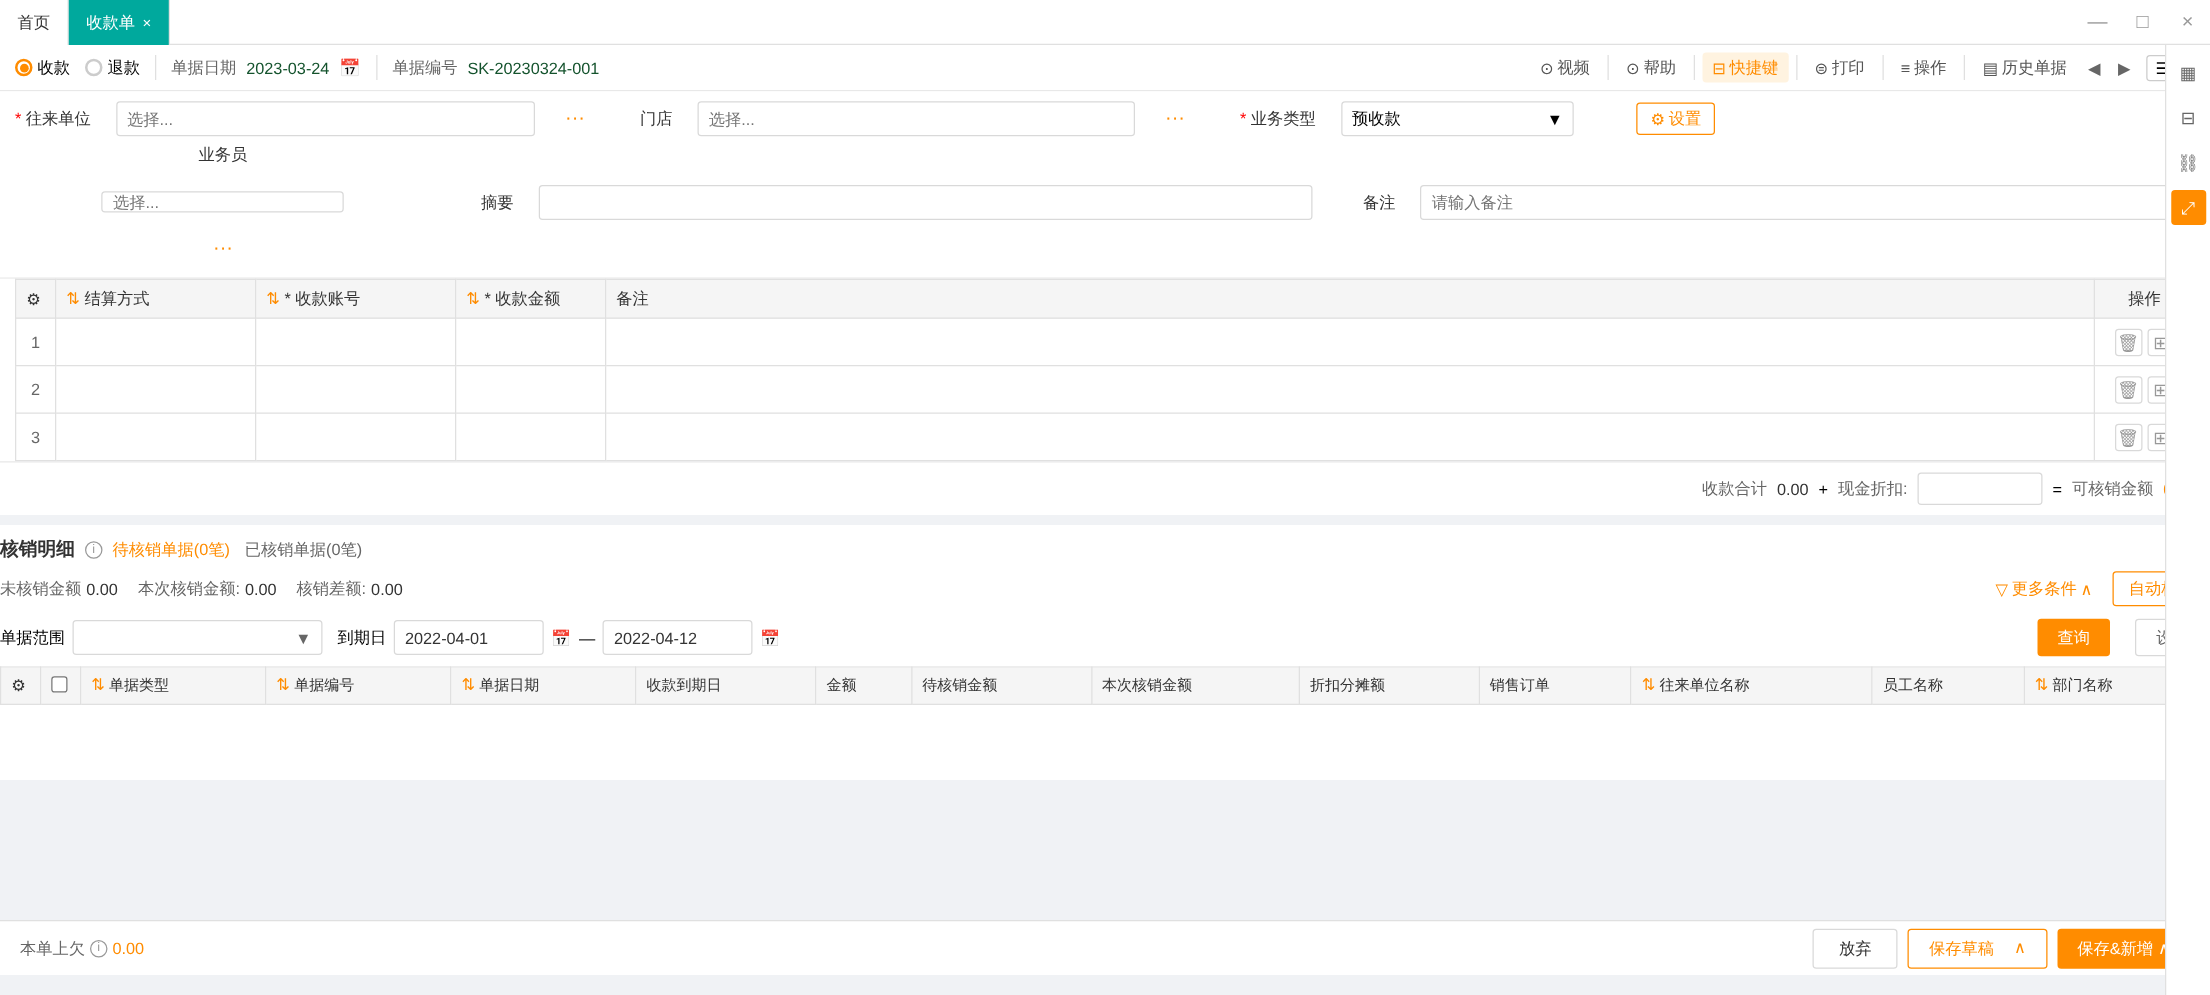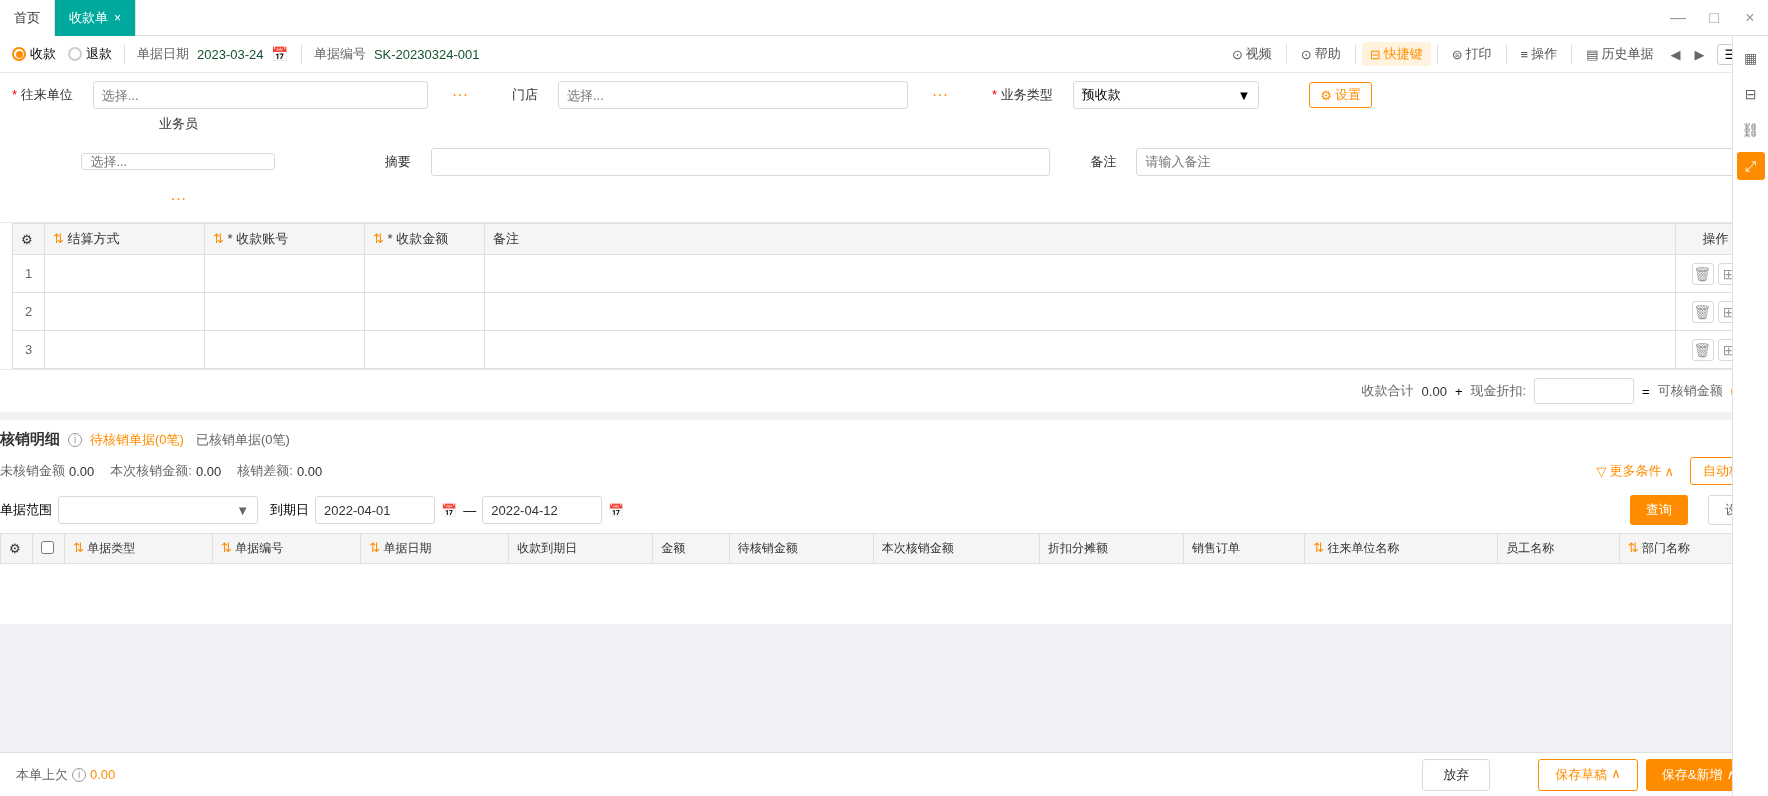--- a/index.html
+++ b/index.html
@@ -134,31 +134,31 @@
 
     
     .bottom-table { width: 100%; border-collapse: collapse; }
     .bottom-table th {
       background: #f5f5f5; border: 1px solid #e0e0e0; padding: 6px 8px;
       text-align: left; font-weight: normal; color: #333; white-space: nowrap; font-size: 12px;
     }
 
     
     .bottom-bar {
-      position: fixed; bottom: 0; left: 0; right: 0; height: 44px;
+      position: fixed; bottom: 16px; left: 0; right: 0; height: 44px;
       background: #fff; border-top: 1px solid #e0e0e0;
       display: flex; align-items: center; padding: 0 16px; gap: 8px;
     }
     .bottom-info { color: #666; display: flex; align-items: center; gap: 4px; }
     .bottom-info-value { color: #ff8c00; }
     .bottom-actions { margin-left: auto; display: flex; gap: 8px; }
     .btn-abandon { background: #fff; border: 1px solid #d9d9d9; color: #333; padding: 6px 20px; border-radius: 3px; cursor: pointer; }
     .btn-save-draft {
       background: #fff; border: 1px solid #ff8c00; color: #ff8c00;
-      padding: 6px 16px; border-radius: 3px; cursor: pointer; display: flex; align-items: flex-start; gap: 4px; margin-left: 40px;
+      padding: 6px 16px; border-radius: 3px; cursor: pointer; display: flex; align-items: flex-start; gap: 16px;
     }
     .btn-save-new {
       background: #ff8c00; border: none; color: #fff;
       padding: 6px 16px; border-radius: 3px; cursor: pointer; display: flex; align-items: center; gap: 4px;
     }
 
     
     .right-sidebar {
       position: fixed; right: 0; top: 36px; bottom: 0; width: 36px;
       background: #fff; border-left: 1px solid #e0e0e0;

